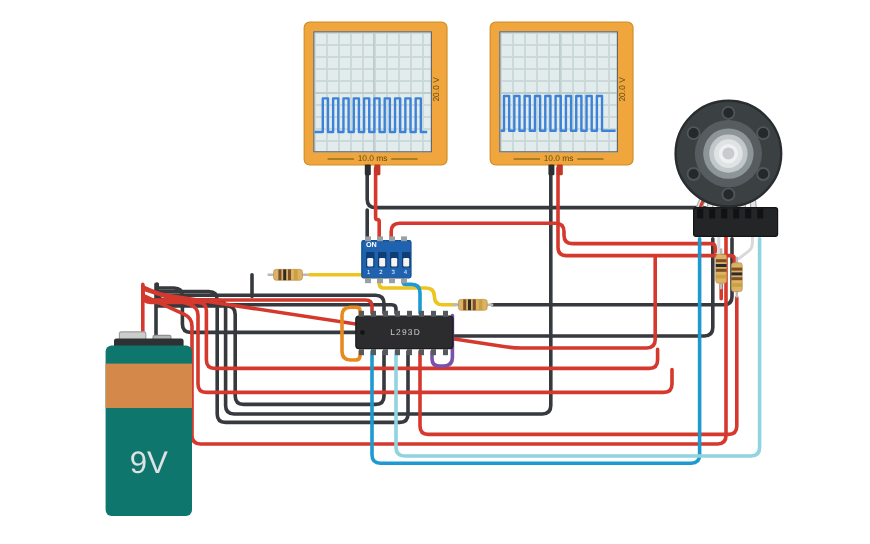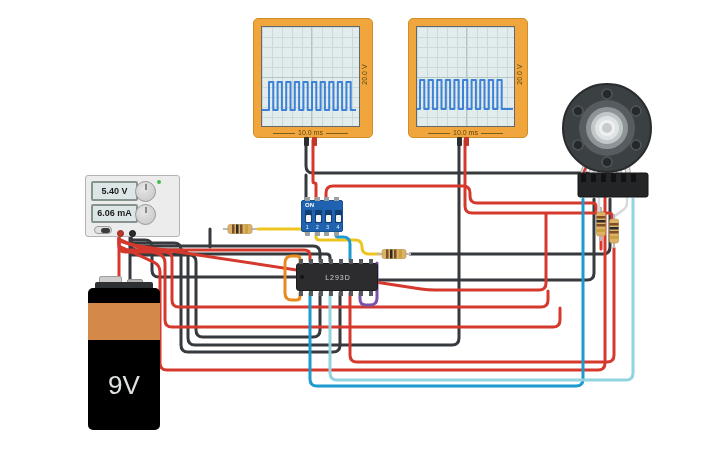--- a/index.html
+++ b/index.html
@@ -37,21 +37,21 @@
   .psu-toggle::after{content:"";position:absolute;right:1px;top:0.5px;width:9px;height:5px;border-radius:3px;background:#3b3b3b;}
   .terminal{position:absolute;top:54px;width:7px;height:7px;border-radius:50%;}
   .terminal.red{left:31px;background:#c3362b;border:1px solid #8c241b;}
   .terminal.black{left:43px;background:#2b2b2b;border:1px solid #111;}
 
   
   .battery{left:88px;top:276px;width:72px;height:154px;}
   .bat-cap-l{position:absolute;left:11px;top:0;width:23px;height:9px;background:#cccccc;border:1px solid #9e9e9e;border-radius:2px;}
   .bat-cap-r{position:absolute;left:39px;top:3px;width:16px;height:7px;background:#b5b5b5;border:1px solid #8f8f8f;border-radius:2px;}
   .bat-plate{position:absolute;left:7px;top:6px;width:58px;height:9px;background:#2e3134;border-radius:2px;}
-  .bat-body{position:absolute;left:0;top:12px;width:72px;height:142px;background:#000000;border-radius:5px;}
+  .bat-body{position:absolute;left:0;top:12px;width:72px;height:142px;background:#0f766e;border-radius:5px;}
   .bat-band{position:absolute;left:0;top:15px;width:72px;height:37px;background:#d4894a;}
   .bat-label{position:absolute;left:0;top:82px;width:72px;text-align:center;font-size:26px;color:#dfe2e3;}
 
   
   .dip{left:301px;top:200px;width:42px;height:32px;background:#1e62b0;border-radius:2px;border:1px solid #16508f;}
   .dip-pins{position:absolute;left:0;width:42px;height:4px;
     background:repeating-linear-gradient(90deg,transparent 0 2.5px,#9aa0a4 2.5px 7.5px,transparent 7.5px 10px);}
   .dip-pins.top{top:-4px;} .dip-pins.bottom{top:31px;}
   .dip-on{position:absolute;left:3px;top:1px;font-size:6px;font-weight:bold;color:#fff;}
   .dip-slot{position:absolute;top:9px;width:7px;height:13px;background:#0e3e74;border-radius:1px;}
@@ -161,30 +161,20 @@
       <svg class="scope-wave" id="wave-1" width="99" height="101">
           <path d="M0 82 H3 V53 H7.3 V82 H11.6 V53 H15.899999999999999 V82 H20.2 V53 H24.5 V82 H28.799999999999997 V53 H33.099999999999994 V82 H37.4 V53 H41.699999999999996 V82 H46 V53 H50.3 V82 H54.6 V53 H58.9 V82 H63.2 V53 H67.5 V82 H71.8 V53 H76.1 V82 H80.39999999999999 V53 H84.69999999999999 V82 H88.99999999999999 H96" fill="none" stroke="#3c82d8" stroke-width="2" stroke-linejoin="round"></path>
         </svg>
     </div>
     <div class="scope-xlabel">10.0 ms</div>
     <div class="scope-ylabel">20.0 V</div>
     <div class="probe black" style="left:48px;"></div>
     <div class="probe red" style="left:55px;"></div>
   </div>
 
-  <div class="comp psu">
-    <div class="psu-display v">5.40 V</div>
-    <div class="psu-display a">6.06 mA</div>
-    <div class="knob" style="top:5px;"></div>
-    <div class="knob" style="top:28px;"></div>
-    <div class="led"></div>
-    <div class="psu-toggle"></div>
-    <div class="terminal red"></div>
-    <div class="terminal black"></div>
-  </div>
 
   <div class="comp battery">
     <div class="bat-cap-l"></div>
     <div class="bat-cap-r"></div>
     <div class="bat-plate"></div>
     <div class="bat-body">
       <div class="bat-band"></div>
       <div class="bat-label">9V</div>
     </div>
   </div>

